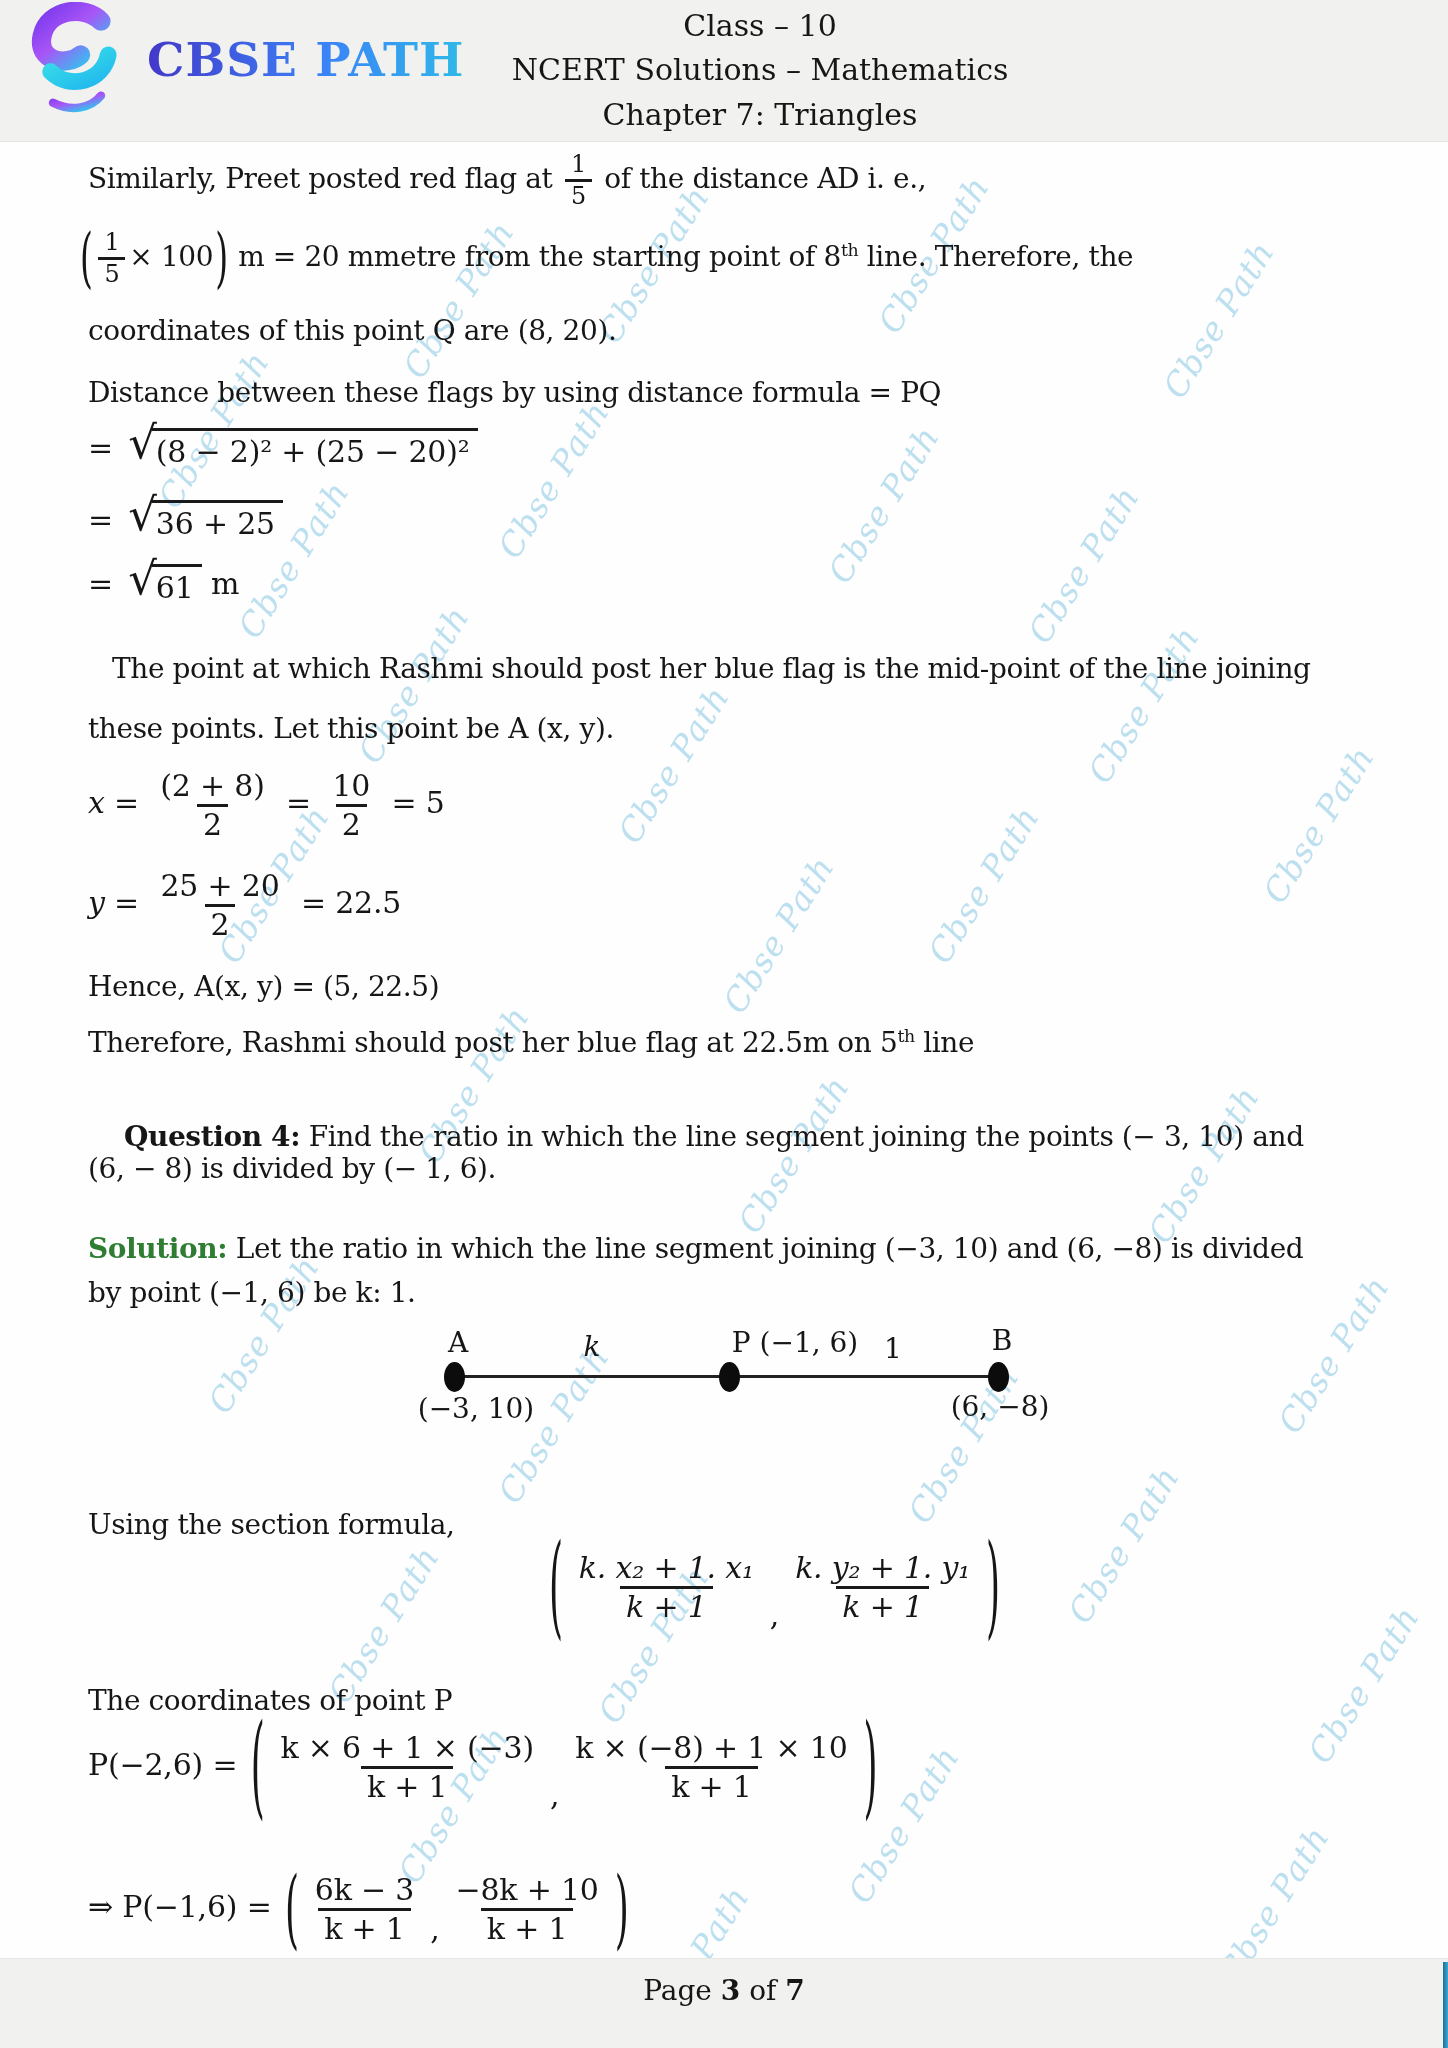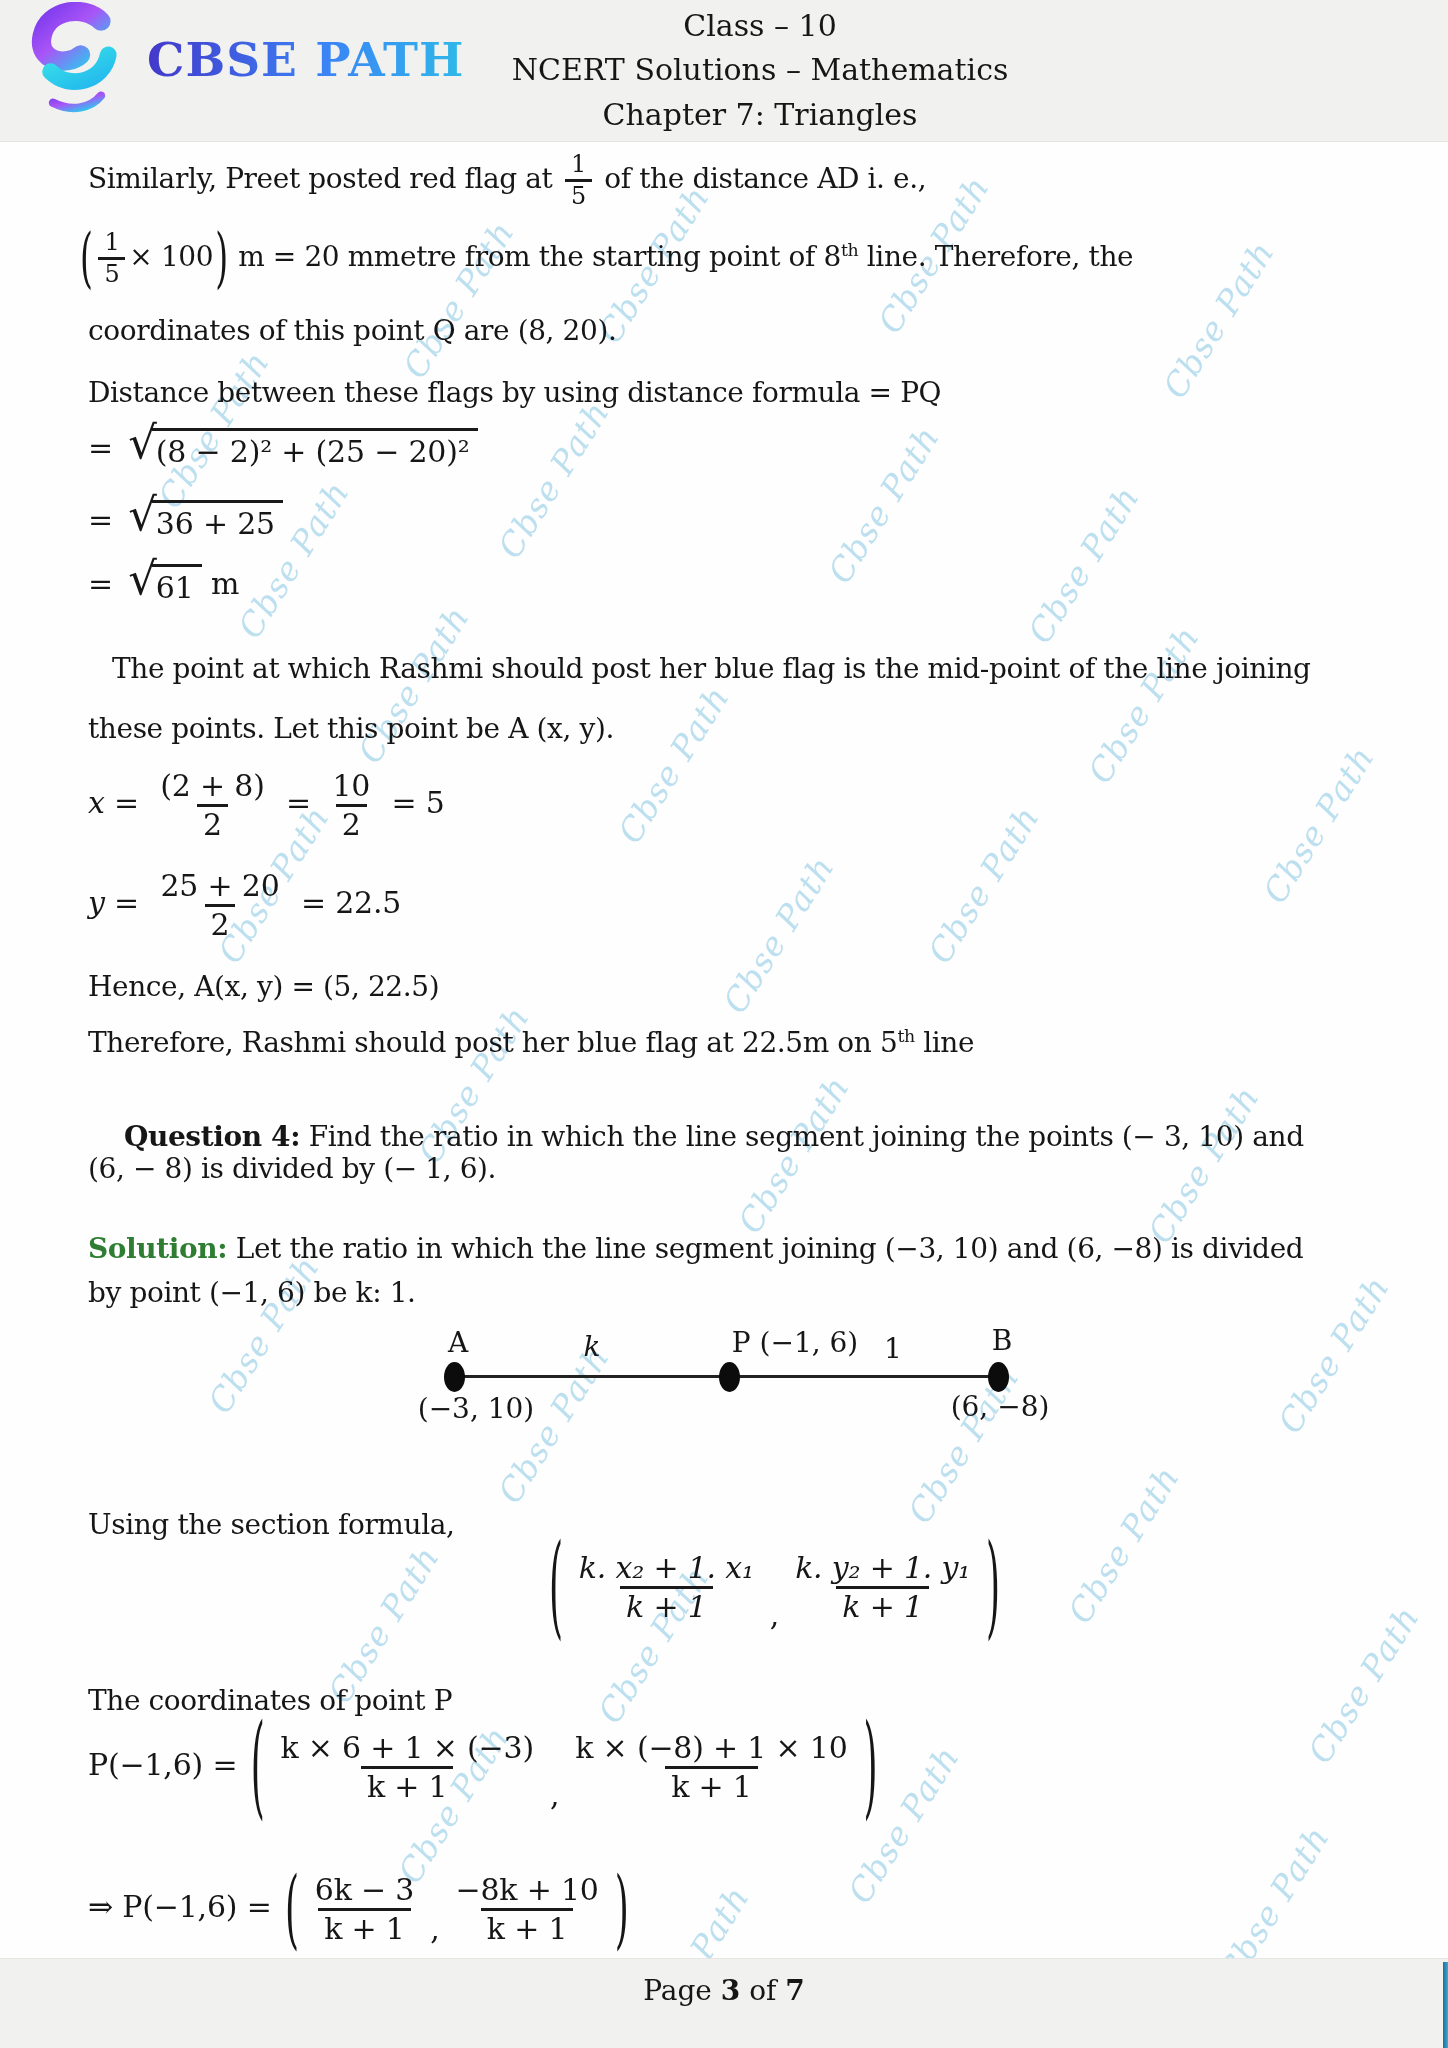--- a/index.html
+++ b/index.html
@@ -222,21 +222,21 @@
         <span class="fden">k + 1</span>
       </span><span class="comma">,</span><span class="frac ital">
         <span class="fnum">k. y₂ + 1. y₁</span>
         <span class="fden">k + 1</span>
       </span><span class="bp bp-big">)</span>
   </div>
 
   <div class="line" style="left:88px;top:1682px;">The coordinates of point P</div>
 
   <div class="line eqline" style="left:88px;top:1730px;">
-    <span>P(−1,6) =</span>
+    <span>P(−2,6) =</span>
     <span class="bp bp-big">(</span><span class="frac">
         <span class="fnum">k × 6 + 1 × (−3)</span>
         <span class="fden">k + 1</span>
       </span><span class="comma">,</span><span class="frac">
         <span class="fnum">k × (−8) + 1 × 10</span>
         <span class="fden">k + 1</span>
       </span><span class="bp bp-big">)</span>
   </div>
 
   <div class="line eqline" style="left:88px;top:1872px;">

